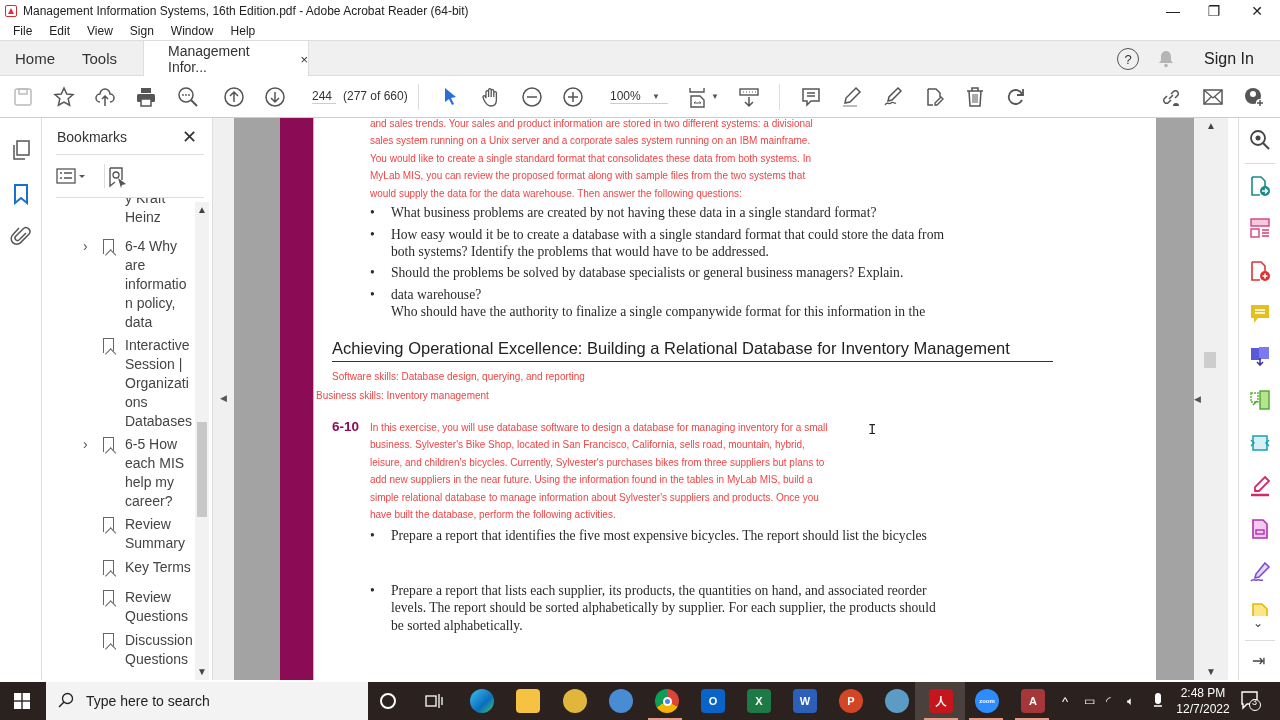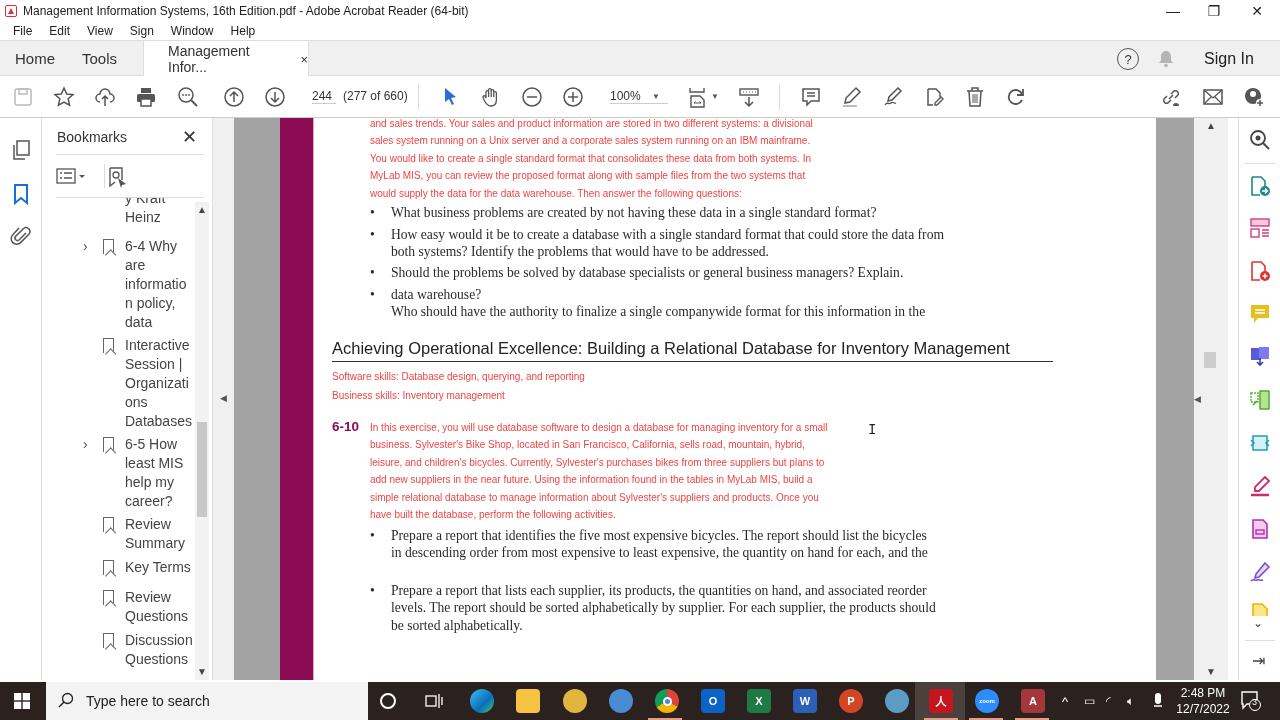--- a/index.html
+++ b/index.html
@@ -296,21 +296,21 @@
         <span style="display:block">Organizati</span>
         <span style="display:block">ons</span>
         <span style="display:block">Databases</span>
       </span>
     </div>
     <div class="bm" style="top:237px">
       <span class="chev">›</span>
       <span class="flag"></span>
       <span class="txt">
         <span style="display:block">6-5 How</span>
-        <span style="display:block">least MIS</span>
+        <span style="display:block">each MIS</span>
         <span style="display:block">help my</span>
         <span style="display:block">career?</span>
       </span>
     </div>
     <div class="bm" style="top:317px">
       <span class="flag"></span>
       <span class="txt">
         <span style="display:block">Review</span>
         <span style="display:block">Summary</span>
       </span>
@@ -383,37 +383,36 @@
       <span class="dot">•</span>
       <div class="bt">
           <div>data warehouse?</div>
           <div>Who should have the authority to finalize a single companywide format for this information in the</div>
         </div>
     </div>
 
     <div class="heading">Achieving Operational Excellence: Building a Relational Database for Inventory Management</div>
 
     <div class="ptext" style="left:52px;top:250px">Software skills: Database design, querying, and reporting</div>
-    <div class="ptext" style="left:52px;top:269px">Business skills: Inventory management</div>
+    <div class="ptext" style="left:36px;top:269px">Business skills: Inventory management</div>
 
     <div class="exnum" style="left:52px;top:301px">6-10</div>
     <div class="ptext" style="left:90px;top:301px">
       <div>In this exercise, you will use database software to design a database for managing inventory for a small</div>
       <div>business. Sylvester's Bike Shop, located in San Francisco, California, sells road, mountain, hybrid,</div>
       <div>leisure, and children's bicycles. Currently, Sylvester's purchases bikes from three suppliers but plans to</div>
       <div>add new suppliers in the near future. Using the information found in the tables in MyLab MIS, build a</div>
       <div>simple relational database to manage information about Sylvester's suppliers and products. Once you</div>
       <div>have built the database, perform the following activities.</div>
     </div>
 
     <div class="bullet" style="left:90px;top:409px">
       <span class="dot">•</span>
       <div class="bt">
         <div>Prepare a report that identifies the five most expensive bicycles. The report should list the bicycles</div>
-        <div>in descending order from most expensive to least expensive, the quantity on hand for each, and the</div>
       </div>
     </div>
     <div class="bullet" style="left:90px;top:464px">
       <span class="dot">•</span>
       <div class="bt">
         <div>Prepare a report that lists each supplier, its products, the quantities on hand, and associated reorder</div>
         <div>levels. The report should be sorted alphabetically by supplier. For each supplier, the products should</div>
         <div>be sorted alphabetically.</div>
       </div>
     </div>

